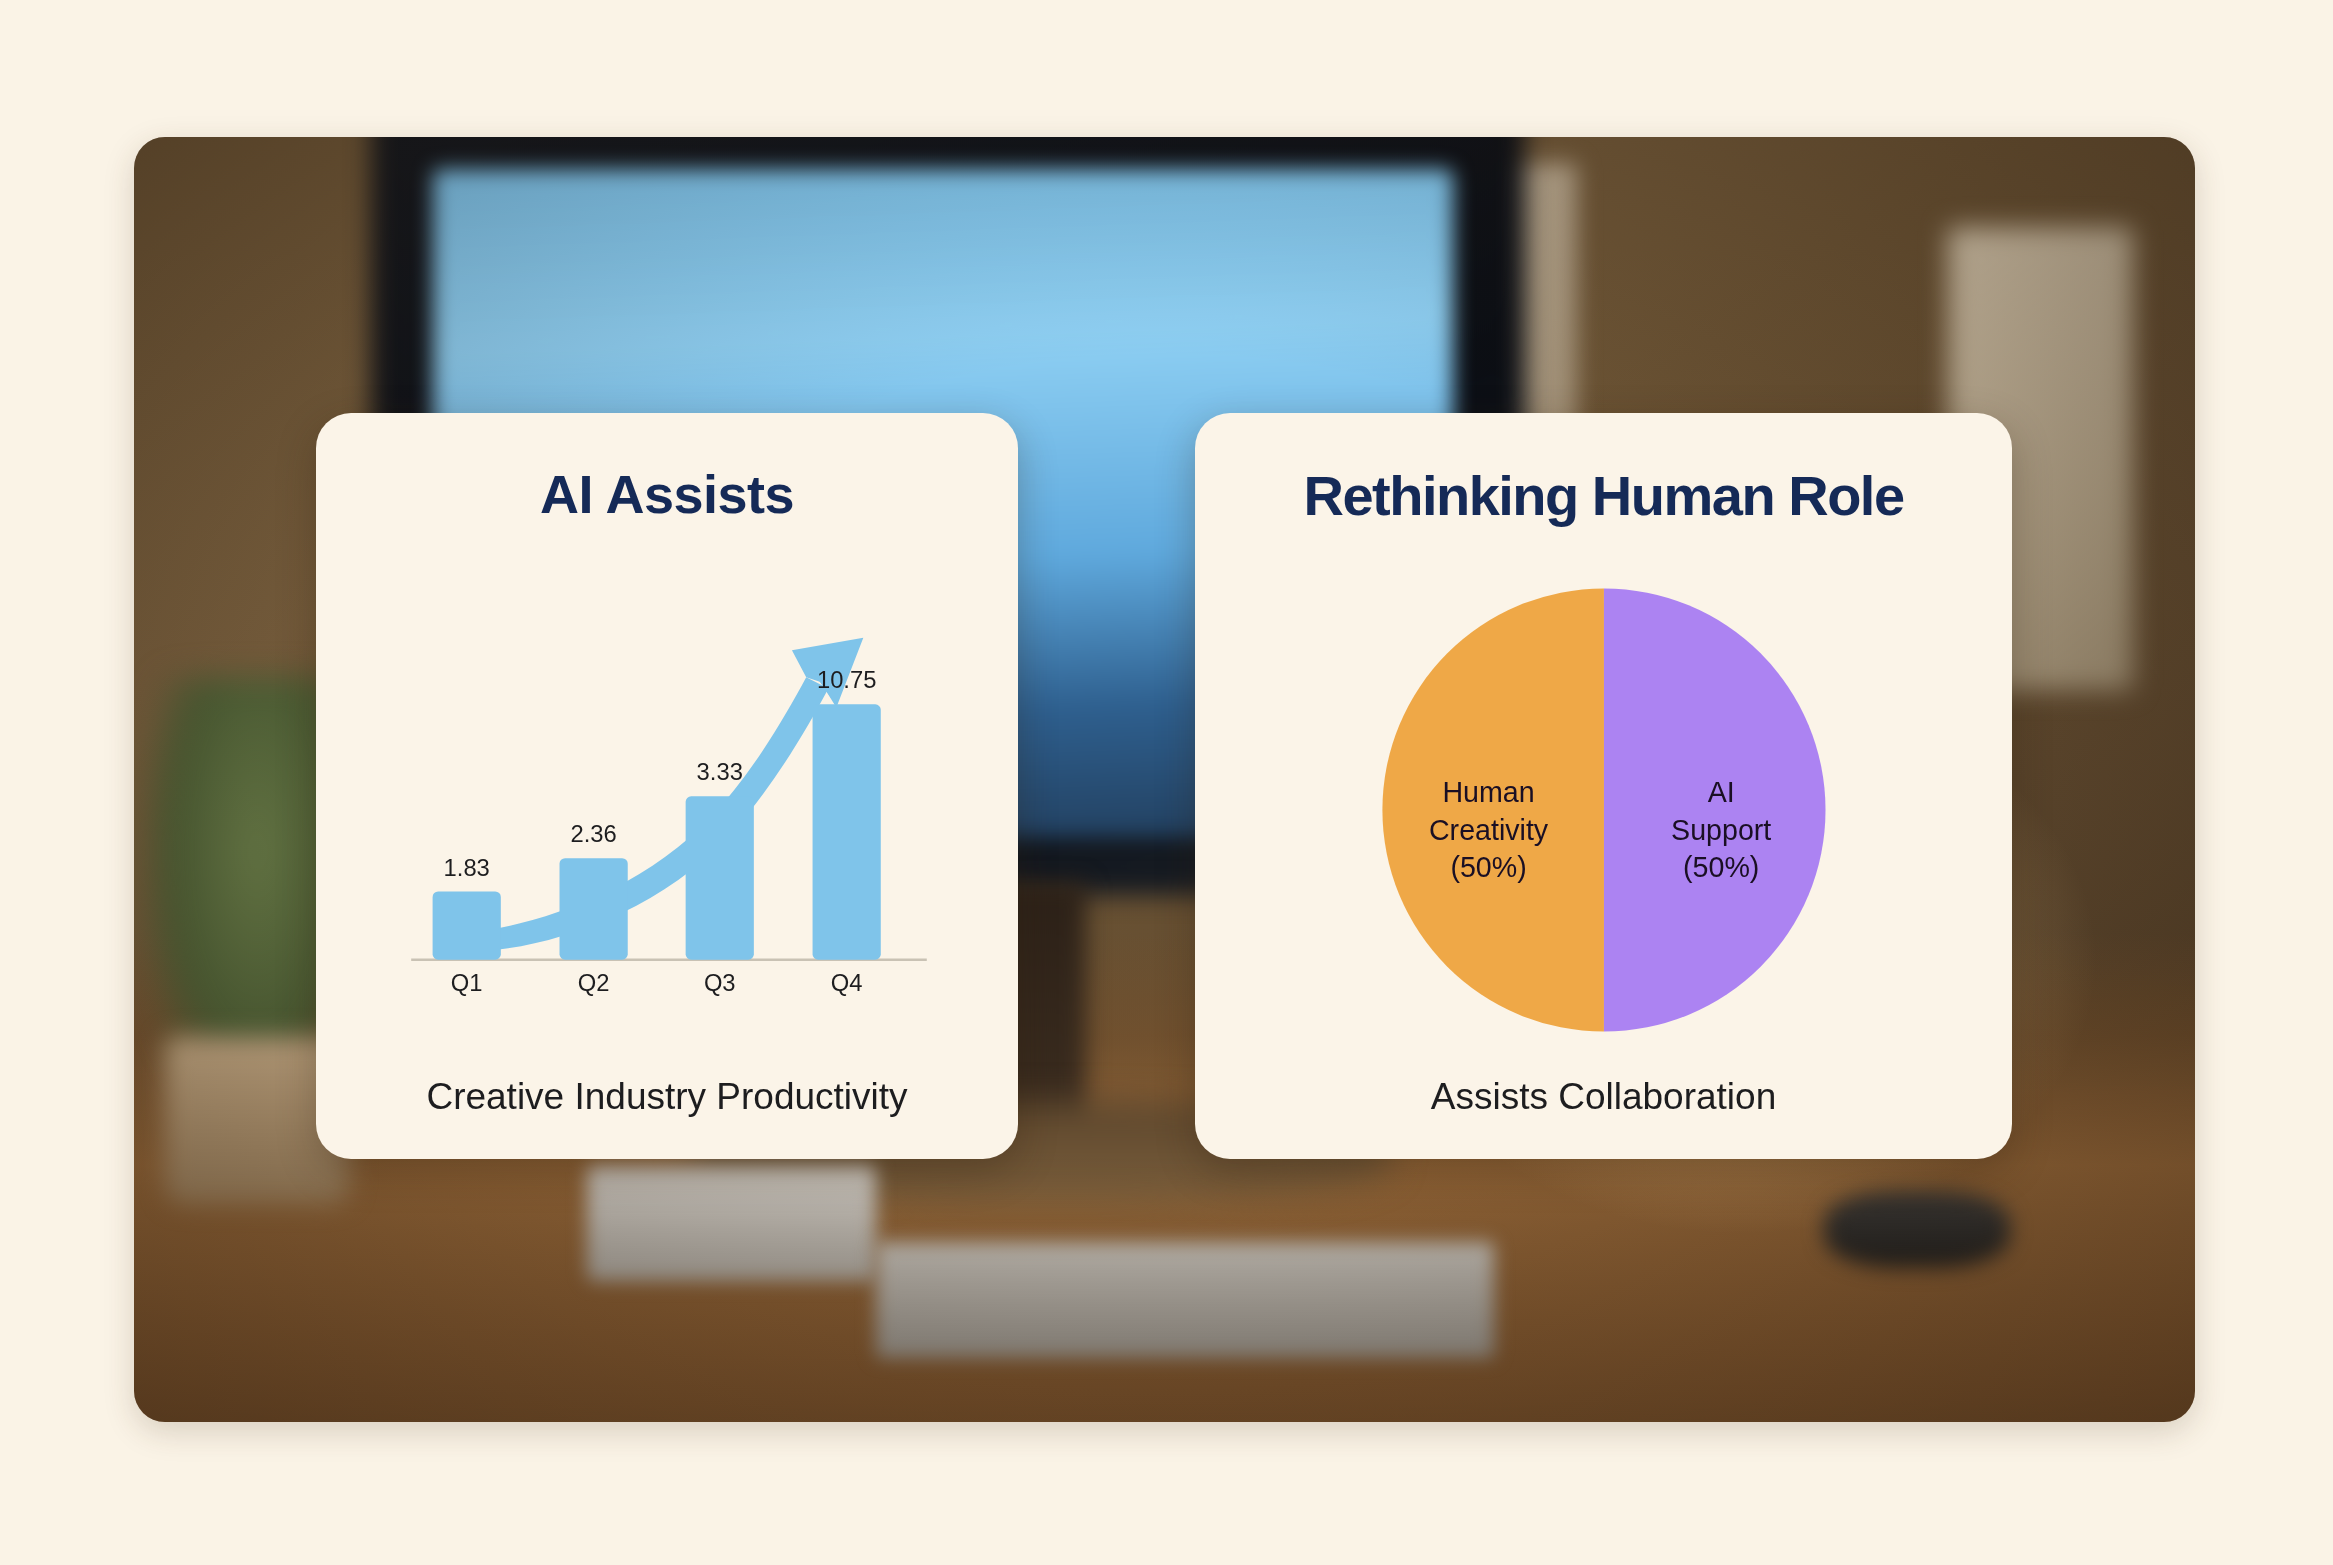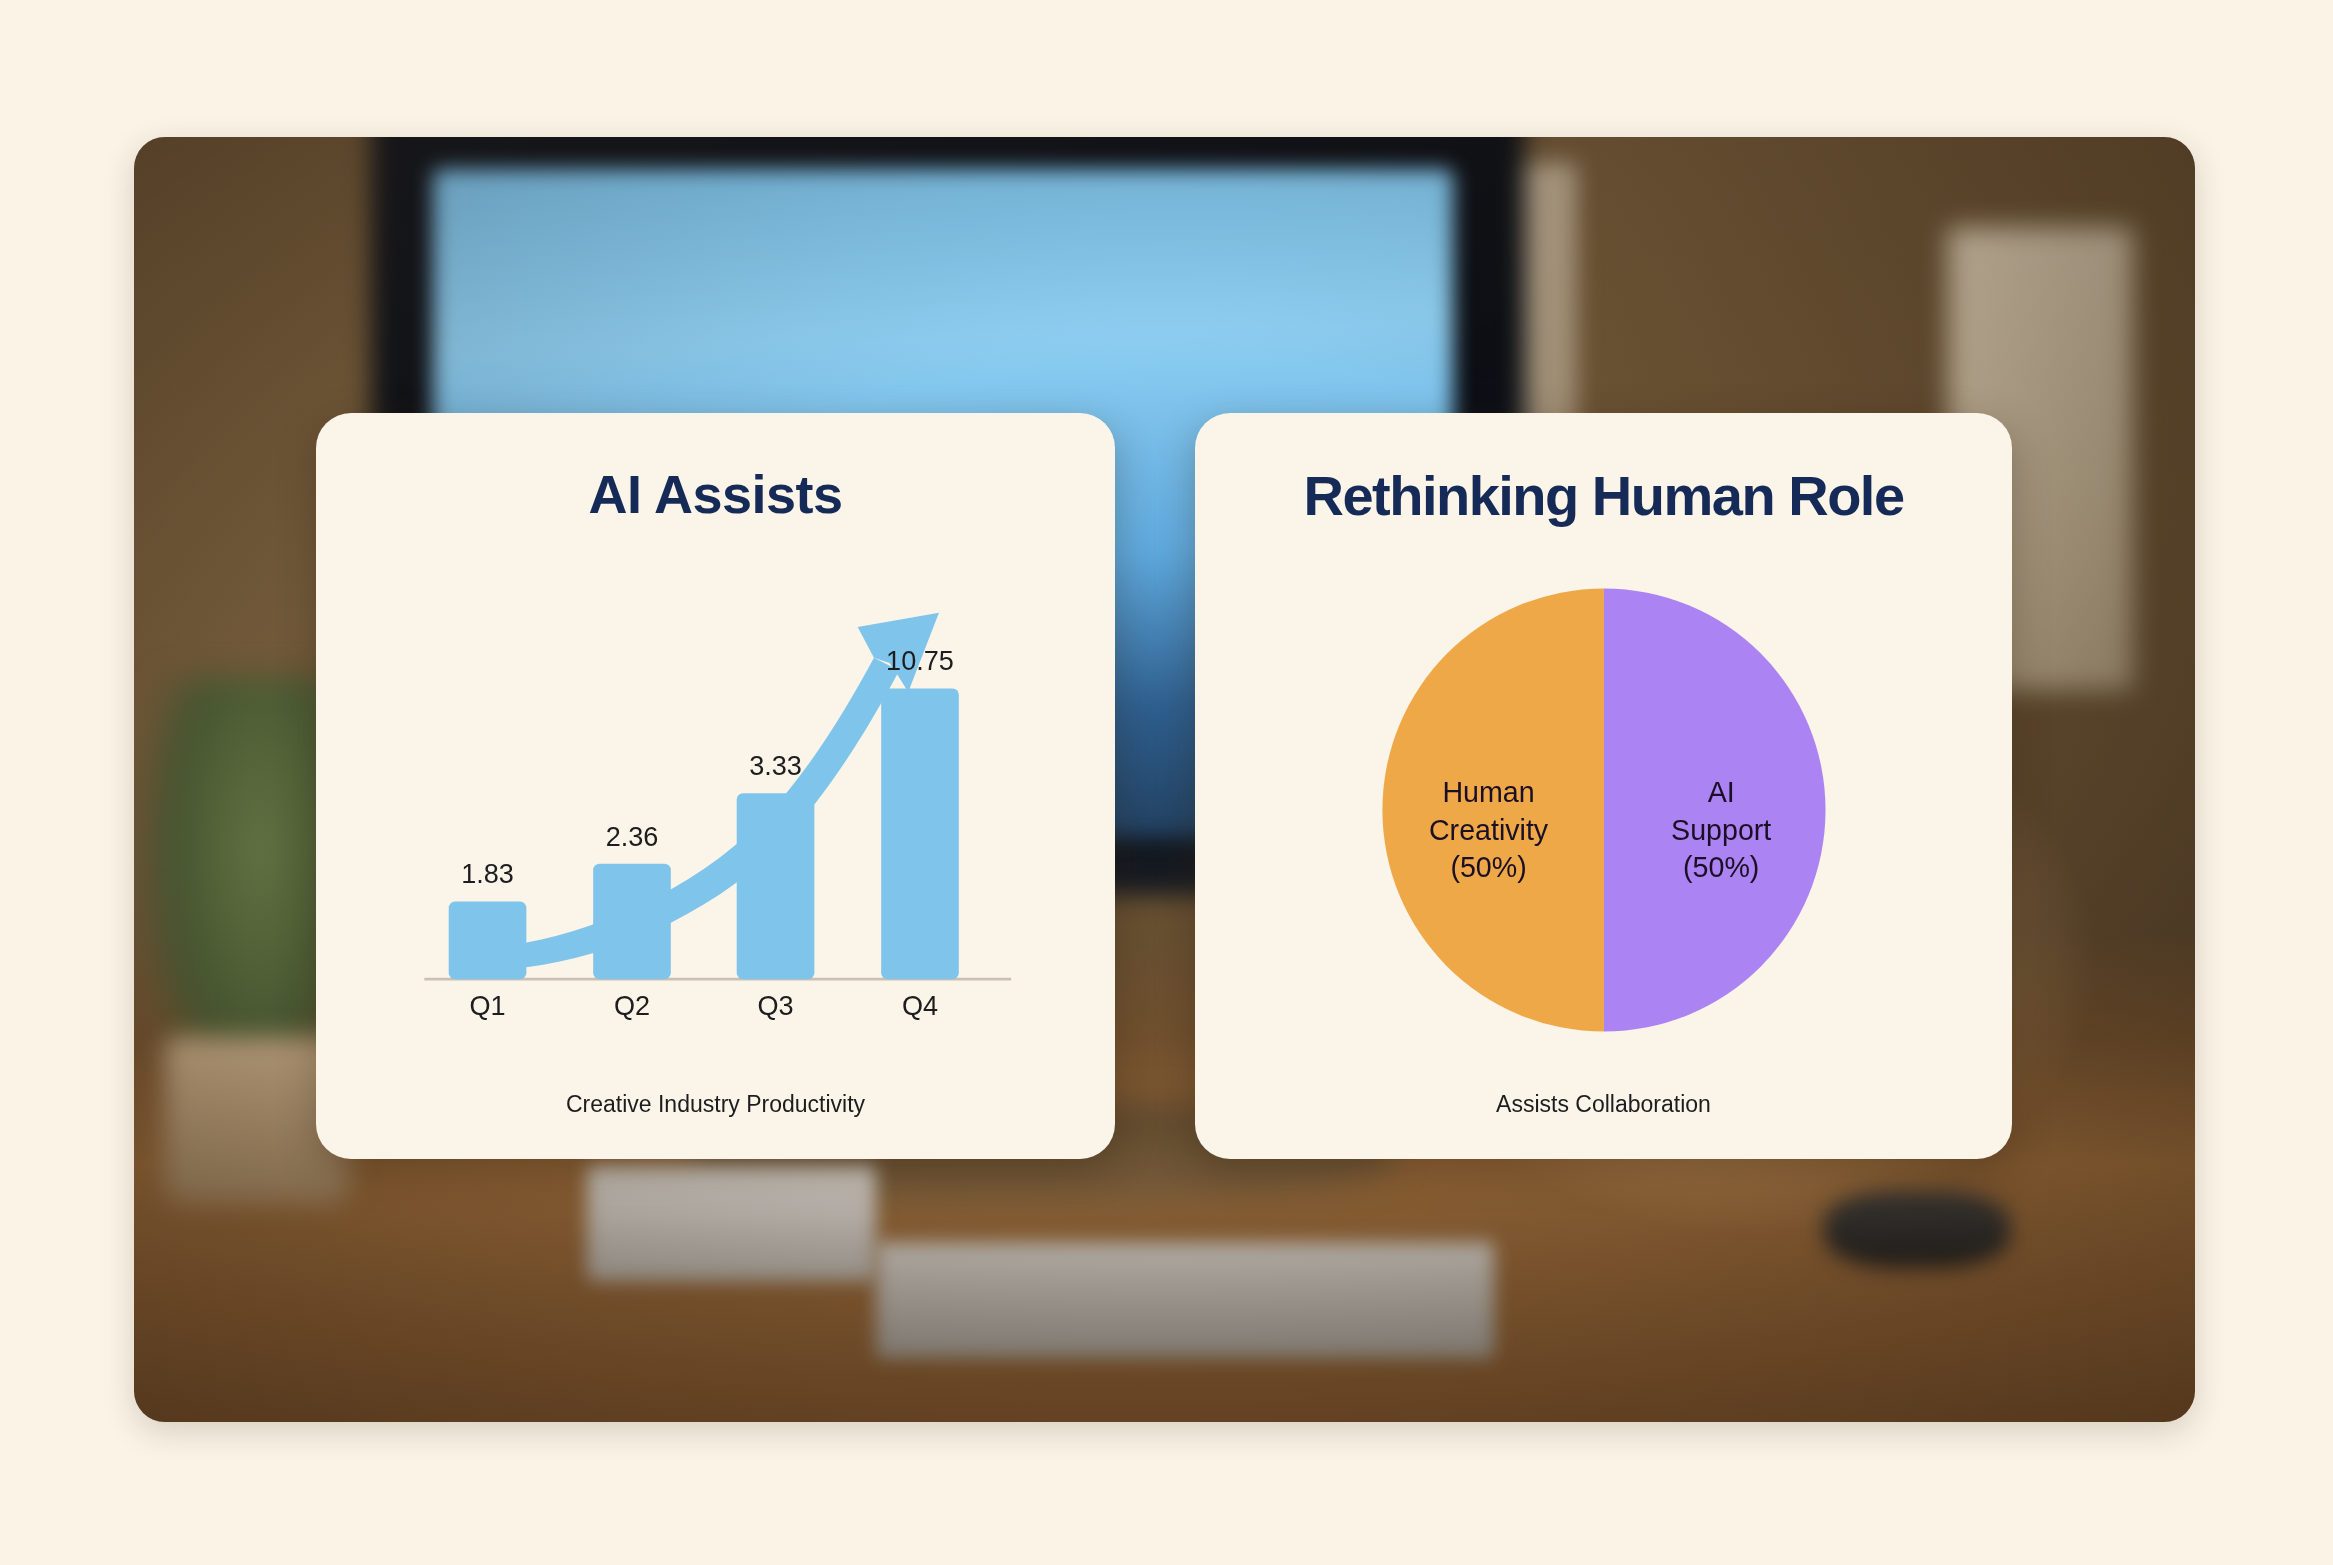--- a/index.html
+++ b/index.html
@@ -130,38 +130,38 @@
     background:radial-gradient(ellipse at 50% 48%, rgba(0,0,0,0) 42%, rgba(30,18,8,.34) 100%);
   }
 
   
   .card{
     position:absolute;
     background:#FBF4E8;
     border-radius:35px;
     box-shadow:0 13px 39px rgba(45,30,12,.30);
   }
-  #card-left  { left:316px;  top:413px; width:799px; height:746px; }
+  #card-left  { left:316px;  top:413px; width:702px; height:746px; }
   #card-right { left:1195px; top:413px; width:817px; height:746px; }
 
   .card-title{
     position:absolute; left:0; right:0; top:50px;
     text-align:center;
     font-size:54px;
     font-weight:700;
     letter-spacing:-0.5px;
     color:#152A57;
     font-family:"Liberation Sans", sans-serif;
   }
   #card-right .card-title{ font-size:56px; letter-spacing:-1.5px; }
 
   .card-caption{
     position:absolute; left:0; right:0; bottom:41px;
     text-align:center;
-    font-size:23px;
+    font-size:37px;
     color:#1d1d1f;
     font-family:"Liberation Sans", sans-serif;
   }
 
   
   .barchart{
     position:absolute;
     left:0; right:0; top:138px;
     height:535px;
   }

